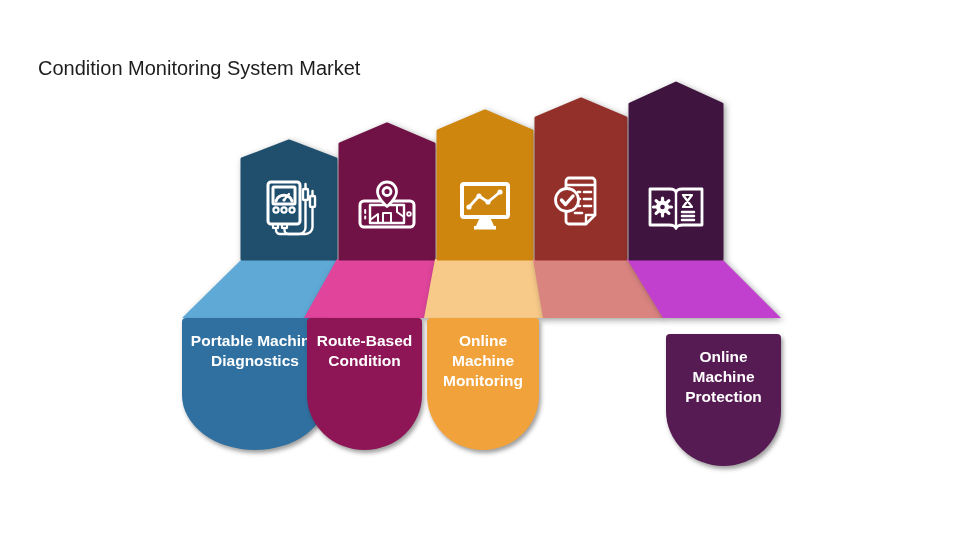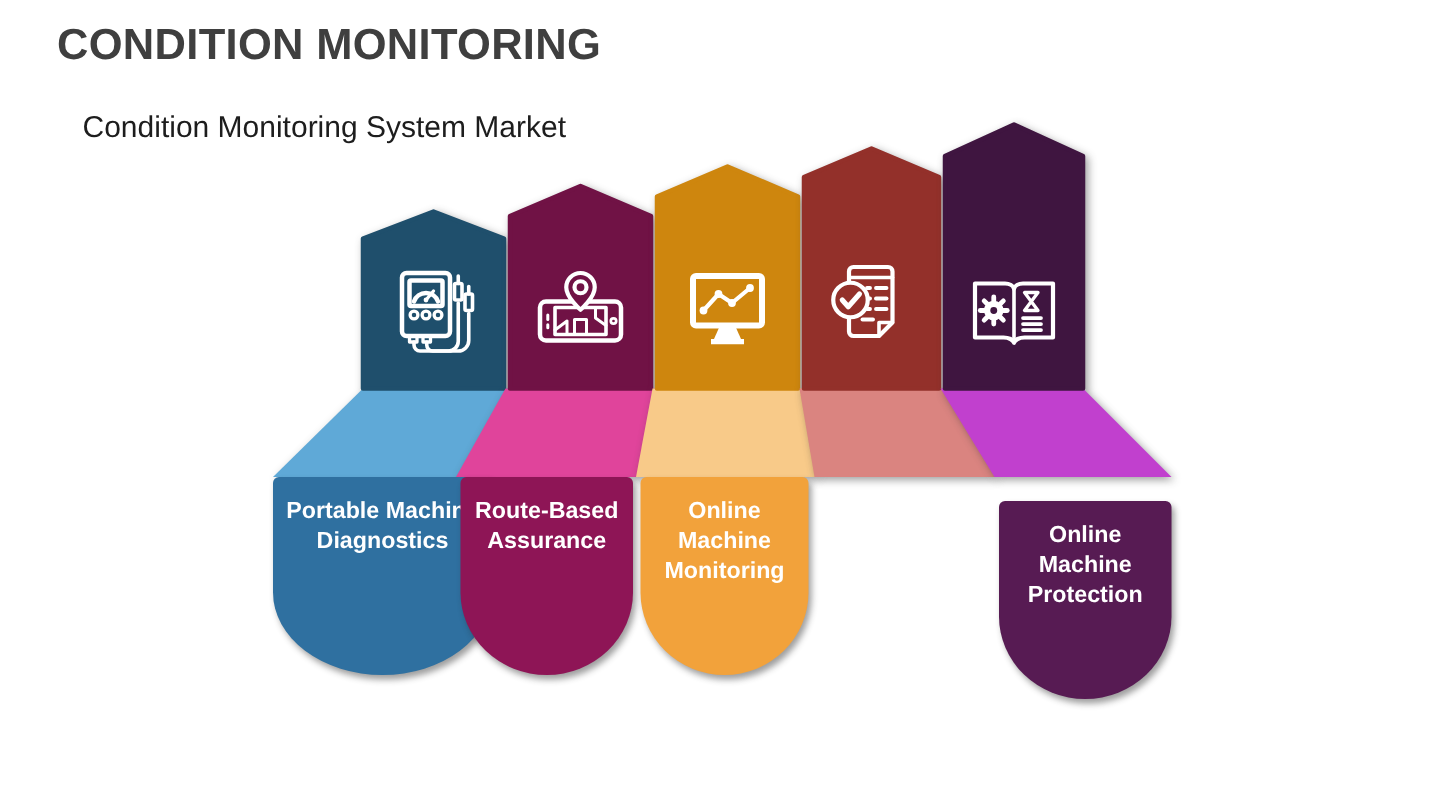--- a/index.html
+++ b/index.html
@@ -6,21 +6,21 @@
   .stage {
     position: relative; width: 960px; height: 540px;
     background: #ffffff; overflow: hidden;
     font-family: "Liberation Sans", sans-serif;
   }
   .title {
     position: absolute; left: 38px; top: 14px; margin: 0;
     font-size: 29px; font-weight: 700; letter-spacing: 0.2px;
   }
   .subtitle {
-    position: absolute; left: 38px; top: 57px; margin: 17px;
+    position: absolute; left: 38px; top: 57px; margin: 0;
     font-size: 20px; font-weight: 400;
   }
   .diagram-svg { position: absolute; left: 0; top: 0; z-index: 1; }
   .unit-g { filter: drop-shadow(2px 2px 3px rgba(40,40,40,0.45)); }
   .pent { stroke-linejoin: round; stroke-width: 3px; }
   .icon { stroke: #ffffff; fill: none; stroke-width: 3; stroke-linecap: round; stroke-linejoin: round; }
   .col {
     position: absolute; top: 318px; height: 132px; z-index: 2;
     border-radius: 4px 4px 50% 50% / 4px 4px 55px 55px;
     box-shadow: 2px 3px 4px rgba(40,40,40,0.45);
@@ -35,21 +35,20 @@
   .c2 { left: 307px; width: 115px; }
   .c3 { left: 427px; width: 112px; }
   .c4 { left: 546px; width: 115px; }
   .c5 { left: 666px; width: 115px; }
 </style>
 </head>
 <body>
 
 <div class="stage">
 
-  <h1 class="title" style="color: rgb(63, 63, 63);">CONDITION MONITORING</h1>
   <h2 class="subtitle" style="color: rgb(29, 29, 29);">Condition Monitoring System Market</h2>
 
   <svg class="diagram-svg" width="960" height="540" viewBox="0 0 960 540">
 
     <g class="unit-g">
       <polygon points="242,259 339,259 306,318 182,318" fill="#5FA9D7"></polygon>
       <polygon class="pent" points="242,259 242,159 289,141 336,159 336,259" fill="#1F4F6C" stroke="#1F4F6C"></polygon>
       <g class="icon" transform="translate(259,177)">
         <rect x="9" y="5" width="32" height="42" rx="3"></rect>
         <rect x="14" y="10" width="22" height="17" rx="1"></rect>
@@ -144,21 +143,21 @@
         <line x1="36" y1="38" x2="48" y2="38" stroke-width="2.5"></line>
         <line x1="36" y1="42" x2="48" y2="42" stroke-width="2.5"></line>
       </g>
     </g>
   </svg>
 
   <div class="col c1" style="background: rgb(47, 112, 160);">
     <div class="col-label">Portable Machine Diagnostics</div>
   </div>
   <div class="col c2" style="background: rgb(142, 21, 86);">
-    <div class="col-label">Route-Based Assurance</div>
+    <div class="col-label">Route-Based Condition</div>
   </div>
   <div class="col c3" style="background: rgb(242, 162, 59);">
     <div class="col-label">Online Machine Monitoring</div>
   </div>
   <div class="col c5" style="background: rgb(87, 27, 83); margin-top: 16px;">
     <div class="col-label">Online Machine Protection</div>
   </div>
 
 </div>
 

